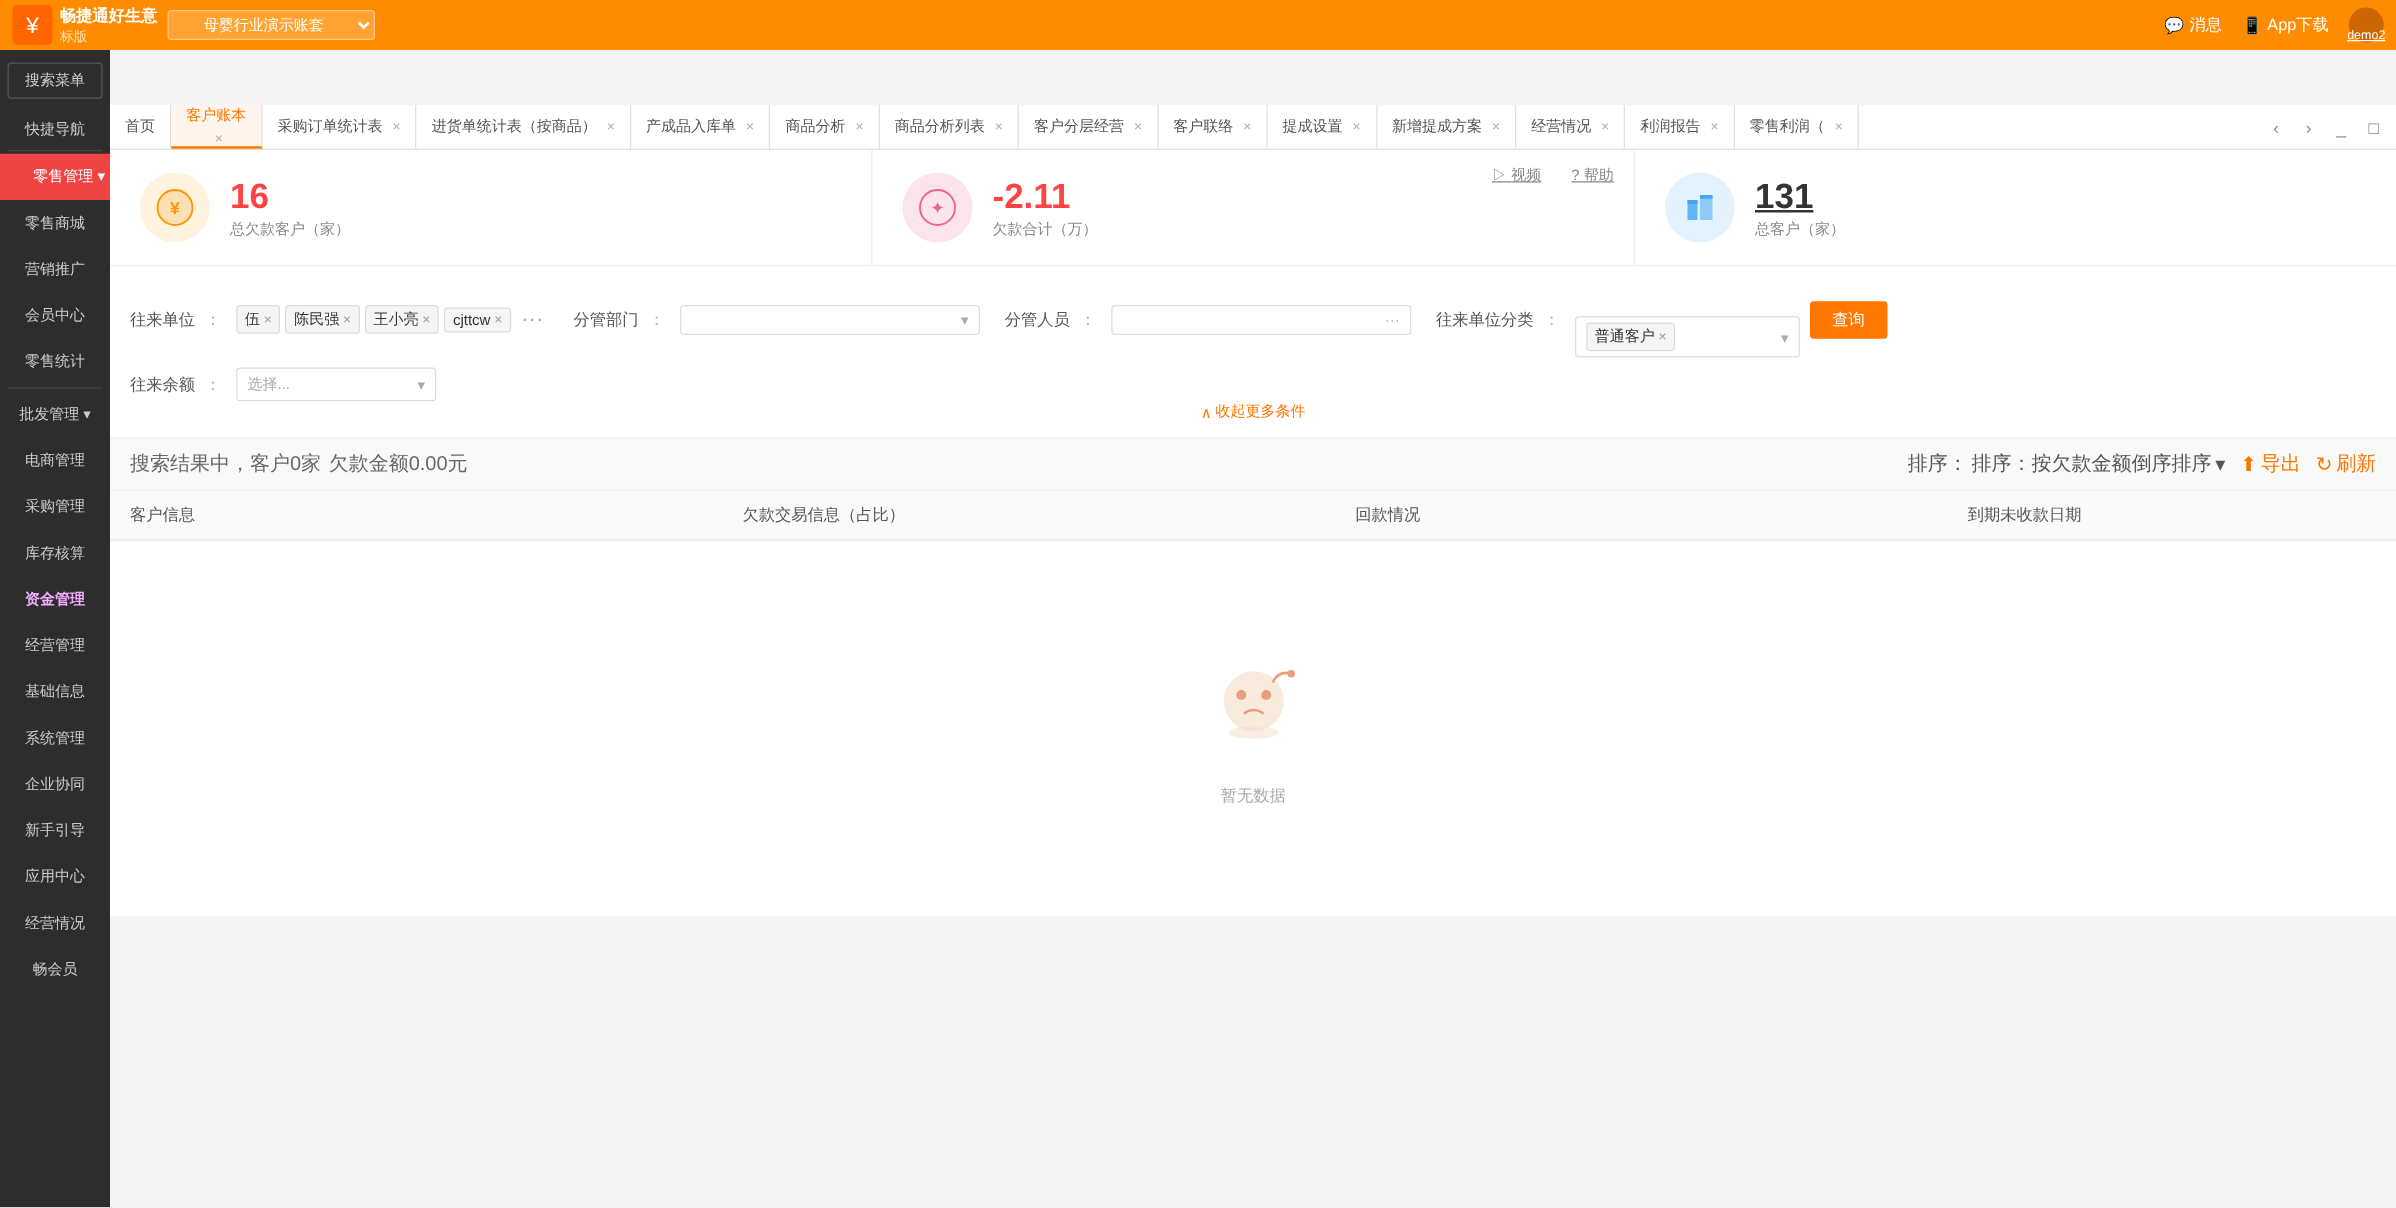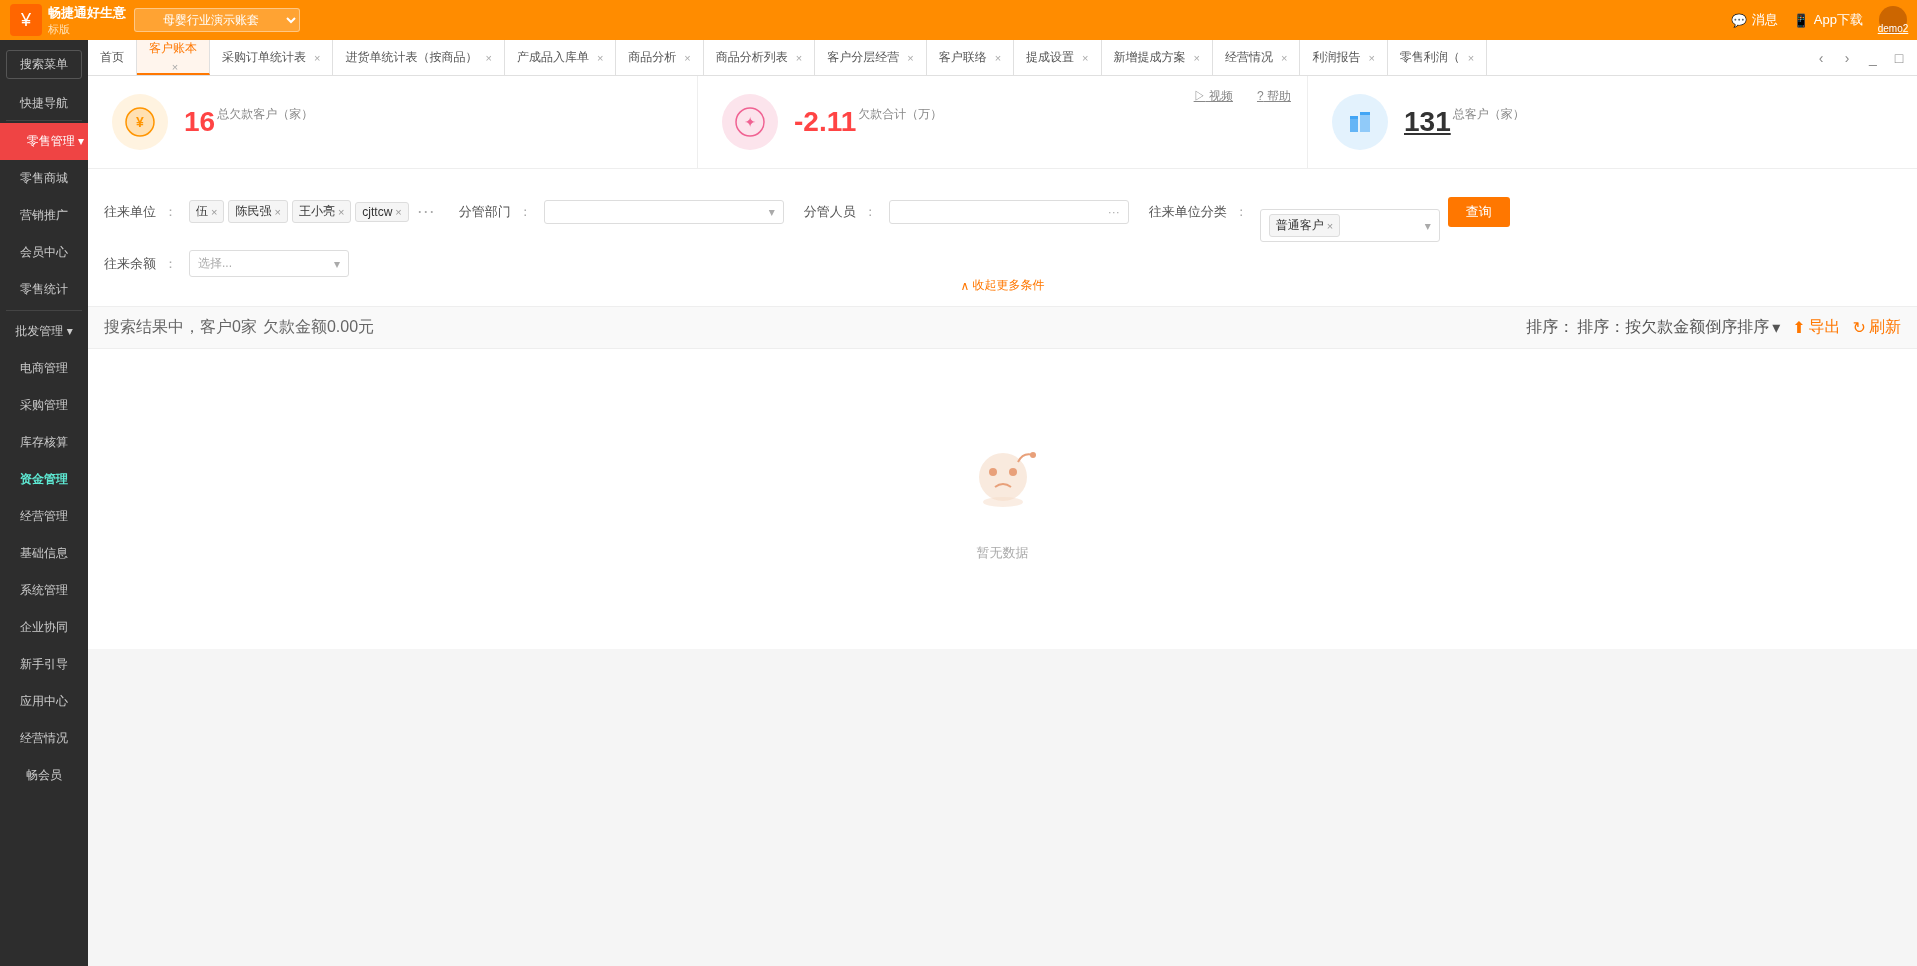--- a/index.html
+++ b/index.html
@@ -4,21 +4,21 @@
   <style>
     * { box-sizing: border-box; margin: 0; padding: 0; }
     body { font-family: 'Microsoft YaHei', Arial, sans-serif; font-size: 13px; background: #f5f5f5; overflow: hidden; }
 
     
     .app-container { display: flex; flex-direction: column; height: 966px; width: 1917px; }
     .top-bar { height: 40px; background: #ff8c00; display: flex; align-items: center; padding: 0 10px; justify-content: space-between; flex-shrink: 0; }
     .main-area { display: flex; flex: 1; overflow: hidden; }
     .sidebar { width: 88px; background: #2d2d2d; flex-shrink: 0; display: flex; flex-direction: column; }
     .content-area { flex: 1; display: flex; flex-direction: column; overflow: hidden; }
-    .tab-bar { height: 36px; background: #fff; border-bottom: 1px solid #e0e0e0; display: flex; align-items: stretch; flex-shrink: 0; }
+    .tab-bar { height: 36px; background: #fff; border-bottom: 1px solid #e0e0e0; display: flex; align-items: stretch; flex-shrink: 0; margin-top: 44px; }
     .page-content { flex: 1; overflow-y: auto; background: #f5f5f5; }
 
     
     .top-bar-left { display: flex; align-items: center; gap: 8px; }
     .logo-area { display: flex; align-items: center; gap: 6px; }
     .logo-icon { width: 32px; height: 32px; background: #ff6600; border-radius: 4px; display: flex; align-items: center; justify-content: center; }
     .logo-text { color: #fff; font-size: 13px; font-weight: bold; }
     .logo-subtitle { color: #ffe0b2; font-size: 11px; }
     .demo-select { background: rgba(255,255,255,0.2); border: 1px solid rgba(255,255,255,0.4); color: #fff; padding: 3px 24px; border-radius: 3px; font-size: 12px; cursor: pointer; }
     .top-bar-right { display: flex; align-items: center; gap: 16px; color: #fff; font-size: 13px; }
@@ -42,21 +42,21 @@
     .tab-action-btn { width: 24px; height: 24px; display: flex; align-items: center; justify-content: center; cursor: pointer; color: #888; font-size: 14px; border-radius: 3px; }
 
     
     .summary-cards { display: flex; background: #fff; border-bottom: 1px solid #eee; }
     .summary-card { flex: 1; padding: 18px 24px; display: flex; align-items: center; gap: 16px; border-right: 1px solid #eee; position: relative; }
     .summary-card:last-child { border-right: none; }
     .card-icon { width: 56px; height: 56px; border-radius: 50%; display: flex; align-items: center; justify-content: center; font-size: 24px; flex-shrink: 0; }
     .card-icon.orange { background: #fff3e0; color: #ff9500; }
     .card-icon.pink { background: #fce4ec; color: #f06292; }
     .card-icon.blue { background: #e3f2fd; color: #64b5f6; }
-    .card-data { display: flex; flex-direction: row; gap: 2px; }
+    .card-data { display: flex; flex-direction: column; gap: 2px; }
     .card-number { font-size: 28px; font-weight: bold; color: #ff4444; }
     .card-number.red { color: #ff4444; }
     .card-number.black { color: #333; text-decoration: underline; }
     .card-label { font-size: 12px; color: #888; }
     .card-top-right { position: absolute; top: 12px; right: 16px; display: flex; align-items: center; gap: 24px; font-size: 12px; color: #888; text-decoration: underline; }
 
     
     .filter-area { background: #fff; padding: 12px 16px; border-bottom: 1px solid #eee; }
     .filter-row { display: flex; align-items: center; flex-wrap: wrap; gap: 8px; margin-bottom: 8px; }
     .filter-label { font-size: 13px; color: #555; white-space: nowrap; }
@@ -157,21 +157,21 @@
       </div>
       <div class="sidebar-item">
         <span>电商管理</span>
       </div>
       <div class="sidebar-item">
         <span>采购管理</span>
       </div>
       <div class="sidebar-item">
         <span>库存核算</span>
       </div>
-      <div class="sidebar-item highlight" style="color:#5eead4;font-weight:bold;">
+      <div class="sidebar-item highlight" style="color:#f0abfc;font-weight:bold;">
         <span>资金管理</span>
       </div>
       <div class="sidebar-item">
         <span>经营管理</span>
       </div>
       <div class="sidebar-item">
         <span>基础信息</span>
       </div>
       <div class="sidebar-item">
         <span>系统管理</span>
@@ -400,20 +400,26 @@
               <span>导出</span>
             </div>
             <div class="refresh-btn">
               <span>↻</span>
               <span>刷新</span>
             </div>
           </div>
         </div>
 
         <div class="data-table">
+          <div class="table-header">
+            <div class="th">客户信息</div>
+            <div class="th">欠款交易信息（占比）</div>
+            <div class="th">回款情况</div>
+            <div class="th">到期未收款日期</div>
+          </div>
           <div class="table-body">
             <div style="font-size:64px;color:#f0c8a0;margin-bottom:12px;">
               <svg width="80" height="80" viewBox="0 0 80 80" fill="none">
                 <ellipse cx="40" cy="65" rx="20" ry="5" fill="#f5dcc8" opacity="0.5"></ellipse>
                 <circle cx="40" cy="40" r="24" fill="#f5dcc8" opacity="0.6"></circle>
                 <circle cx="30" cy="35" r="4" fill="#e8a07a"></circle>
                 <circle cx="50" cy="35" r="4" fill="#e8a07a"></circle>
                 <path d="M32 50 Q40 44 48 50" stroke="#e8a07a" stroke-width="2" fill="none"></path>
                 <path d="M55 25 Q60 15 70 18" stroke="#e8a07a" stroke-width="2" fill="none"></path>
                 <circle cx="70" cy="18" r="3" fill="#e8a07a"></circle>

